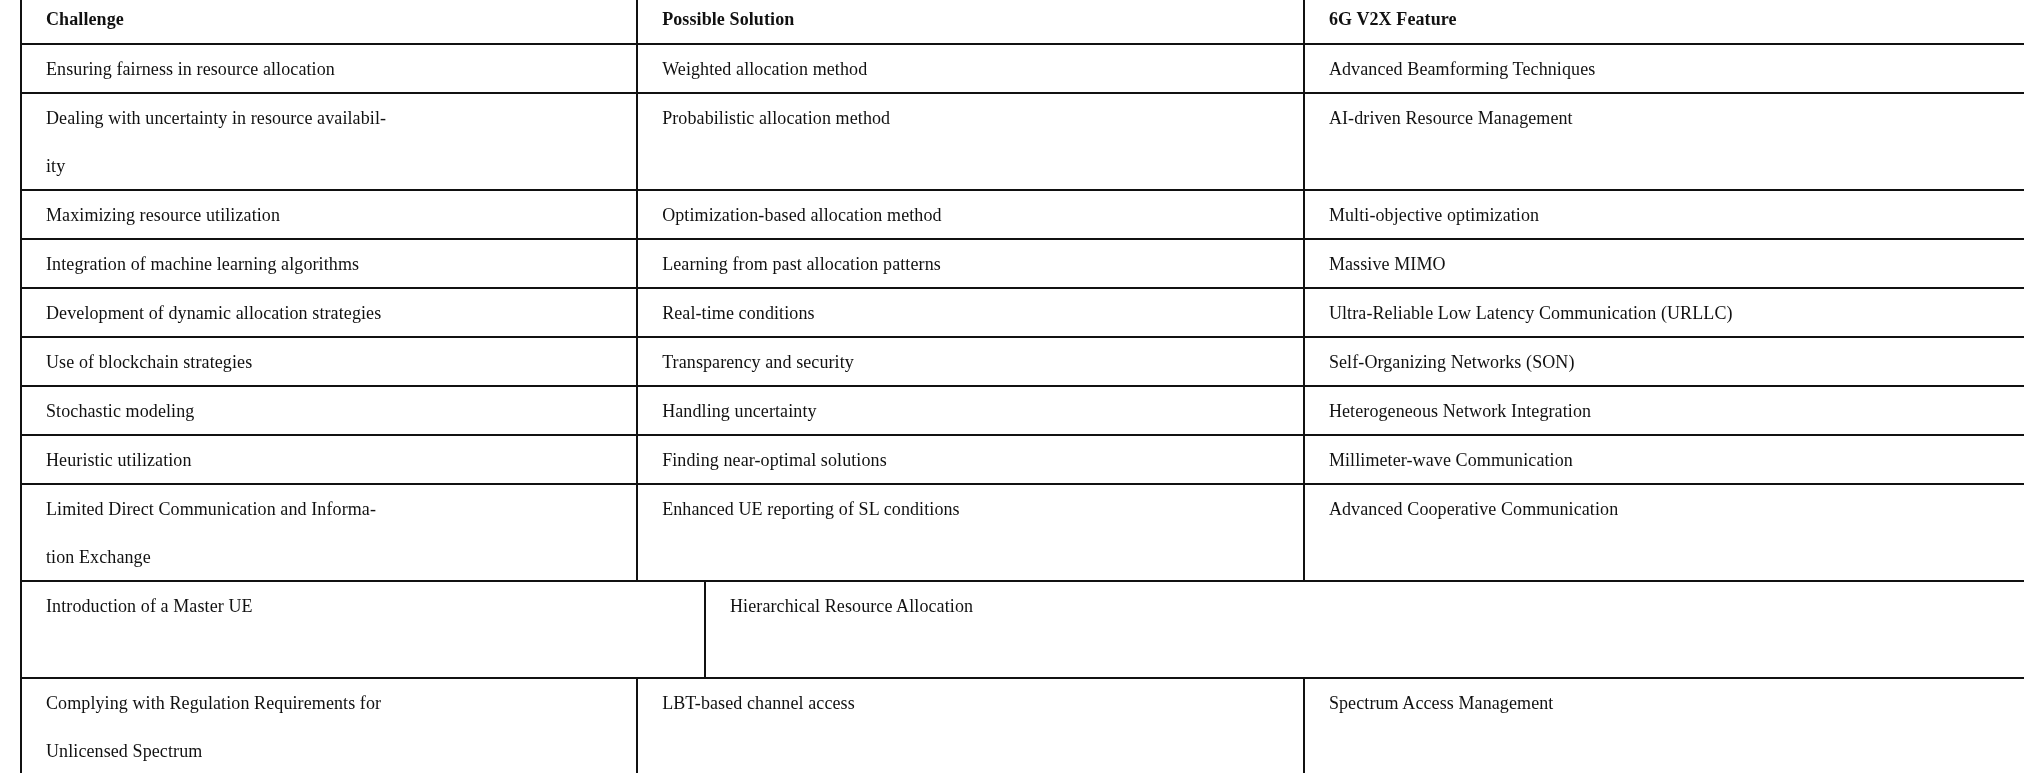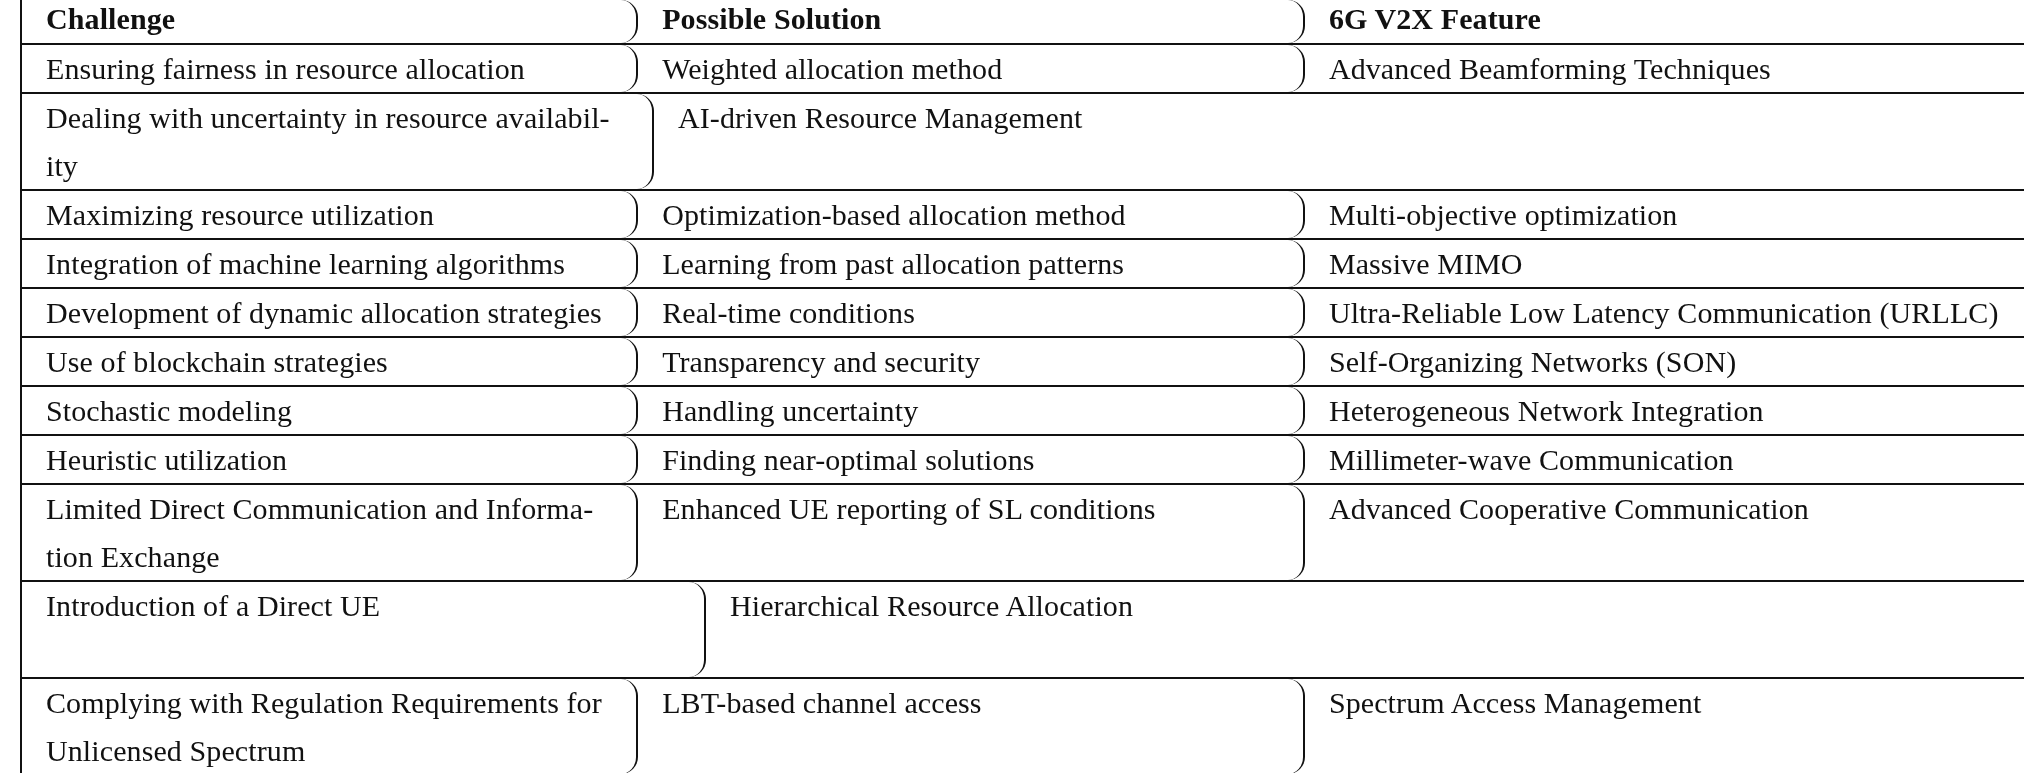--- a/index.html
+++ b/index.html
@@ -28,25 +28,24 @@
       border-top: 2px solid #111;
       box-sizing: border-box;
     }
     .row.header { border-top: none; height: 43px; }
     .row.single { height: 49px; }
     .row.double { height: 97px; }
     .row.first-body { border-top: 2px solid #111; }
     .cell {
       box-sizing: border-box;
       padding: 8px 0 0 24px;
-      font-size: 30px;
+      font-size: 18px;
       line-height: 48px;
       letter-spacing: 0.1px;
       overflow: hidden;
-      border-radius: 17px;
     }
     .row.header .cell {
       font-weight: bold;
       line-height: 38px;
       padding-top: 0;
     }
     .row .cell { padding-top: 0; line-height: 48px; }
     .col-1 { width: 632px; border-right: 2px solid #111; }
     .col-2 { width: 684px; border-right: 2px solid #111; padding-left: 24px; }
     .col-3 { width: 746px; padding-left: 24px; }
@@ -65,20 +64,21 @@
 
   <div class="row single first-body">
     <div class="cell col-1 cell-text">Ensuring fairness in resource allocation</div>
     <div class="cell col-2 cell-text">Weighted allocation method</div>
     <div class="cell col-3 cell-text">Advanced Beamforming Techniques</div>
   </div>
 
   <div class="row double">
     <div class="cell col-1 cell-text">Dealing with uncertainty in resource availabil-
 ity</div>
+    <div class="cell col-2 cell-text">Probabilistic allocation method</div>
     <div class="cell col-3 cell-text">AI-driven Resource Management</div>
   </div>
 
   <div class="row single">
     <div class="cell col-1 cell-text">Maximizing resource utilization</div>
     <div class="cell col-2 cell-text">Optimization-based allocation method</div>
     <div class="cell col-3 cell-text">Multi-objective optimization</div>
   </div>
 
   <div class="row single">
@@ -112,21 +112,21 @@
   </div>
 
   <div class="row double">
     <div class="cell col-1 cell-text">Limited Direct Communication and Informa-
 tion Exchange</div>
     <div class="cell col-2 cell-text">Enhanced UE reporting of SL conditions</div>
     <div class="cell col-3 cell-text">Advanced Cooperative Communication</div>
   </div>
 
   <div class="row double">
-    <div class="cell col-2 cell-text">Introduction of a Direct UE</div>
+    <div class="cell col-2 cell-text">Introduction of a Master UE</div>
     <div class="cell col-3 cell-text">Hierarchical Resource Allocation</div>
   </div>
 
   <div class="row double">
     <div class="cell col-1 cell-text">Complying with Regulation Requirements for
 Unlicensed Spectrum</div>
     <div class="cell col-2 cell-text">LBT-based channel access</div>
     <div class="cell col-3 cell-text">Spectrum Access Management</div>
   </div>
 

